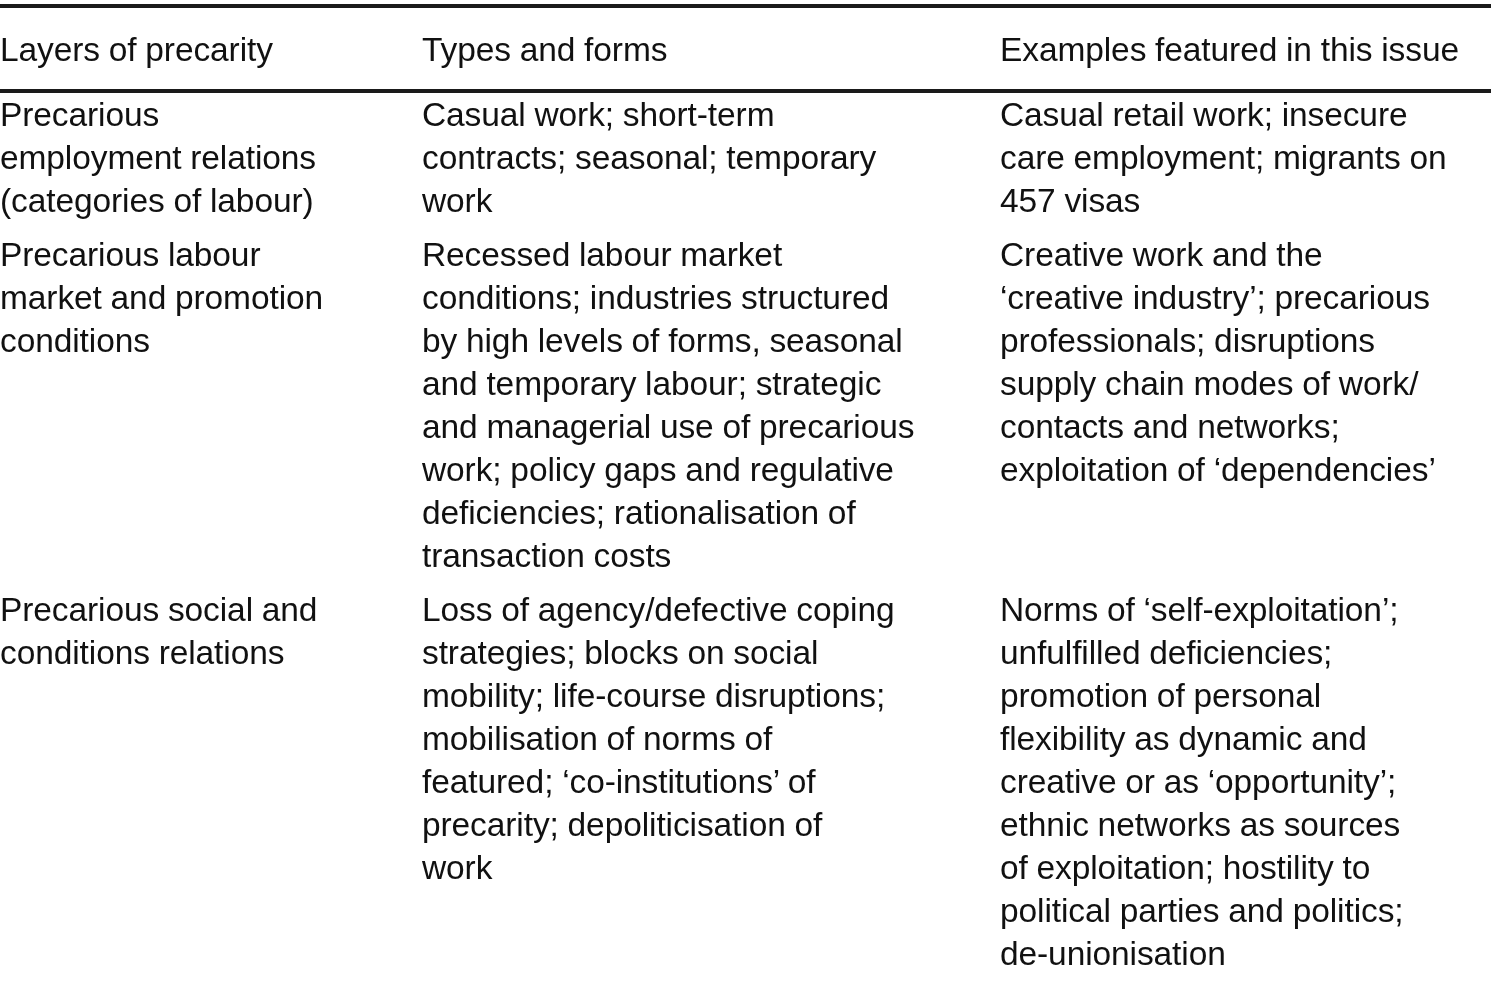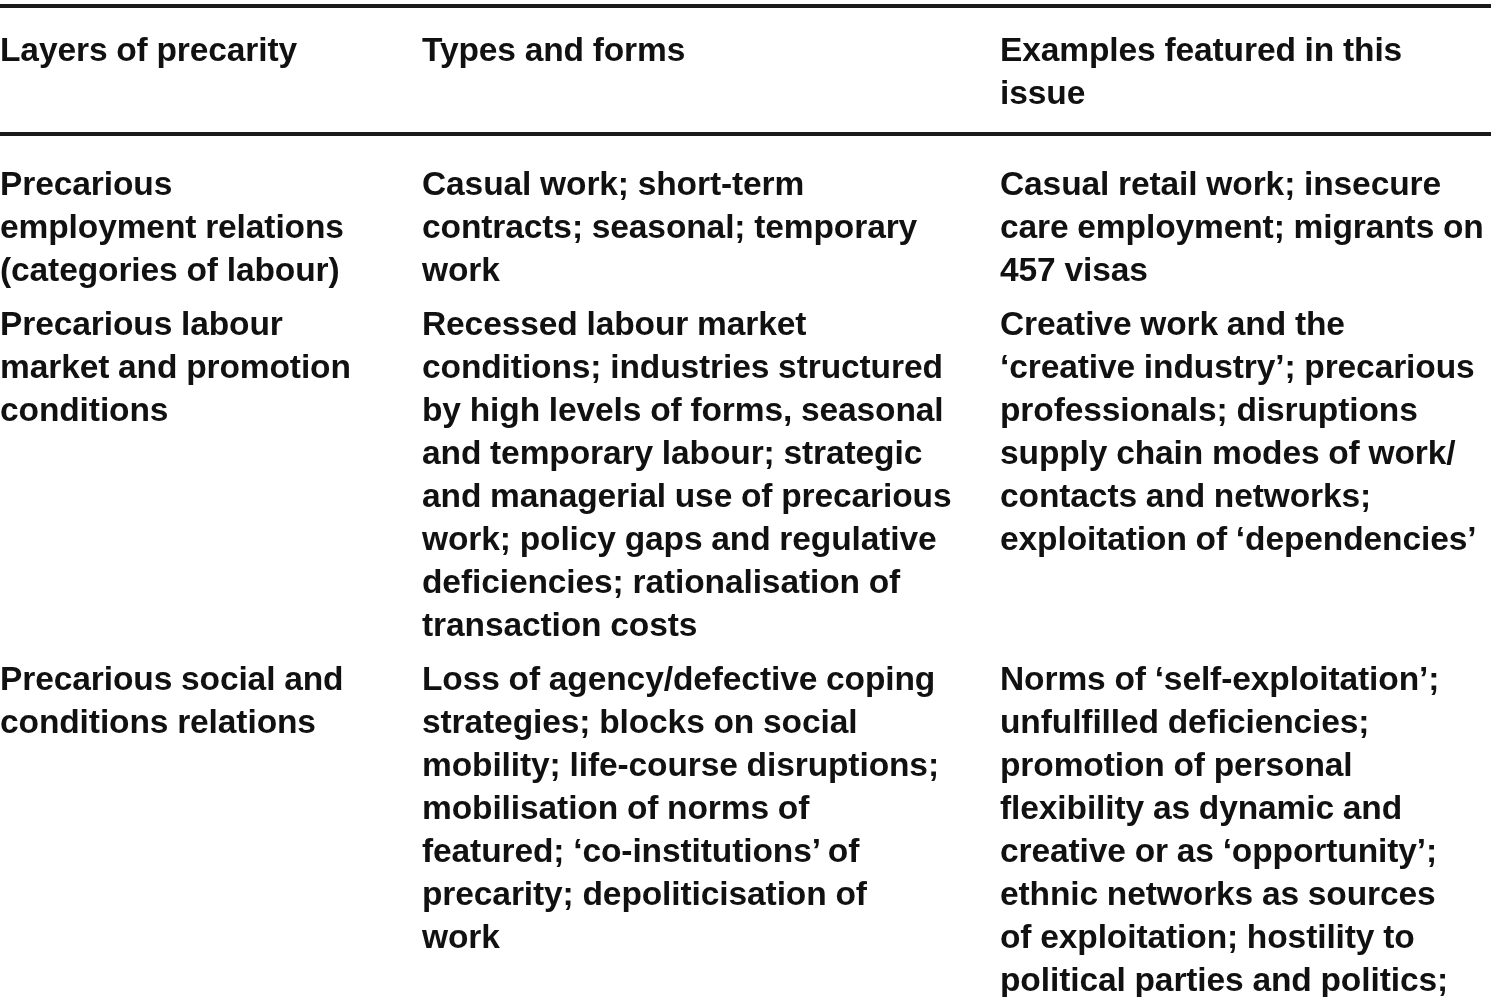--- a/index.html
+++ b/index.html
@@ -35,37 +35,37 @@
   }
   table.precarity col.c1 { width: 422px; }
   table.precarity col.c2 { width: 578px; }
   table.precarity col.c3 { width: 491px; }
 
   table.precarity th,
   table.precarity td {
     text-align: left;
     vertical-align: top;
     padding: 0;
-    font-weight: bold;
+    font-weight: normal;
     font-size: 33.5px;
     line-height: 43px;
     letter-spacing: -0.1px;
     padding-right: 22px;
     box-sizing: border-box;
     word-spacing: -0.4px;
   }
   table.precarity thead th {
     padding-top: 20px;
     padding-bottom: 18px;
   }
   table.precarity tbody tr.body-row > td {
     padding-top: 11px;
   }
   table.precarity tbody tr.body-row:first-child > td {
-    padding-top: 26px;
+    padding-top: 0;
   }
   table.precarity tbody tr.body-row:last-child > td {
     padding-bottom: 14px;
   }
   .cell-line { display: block; white-space: pre; }
 </style>
 </head>
 <body>
 
 <div class="table-wrap">

